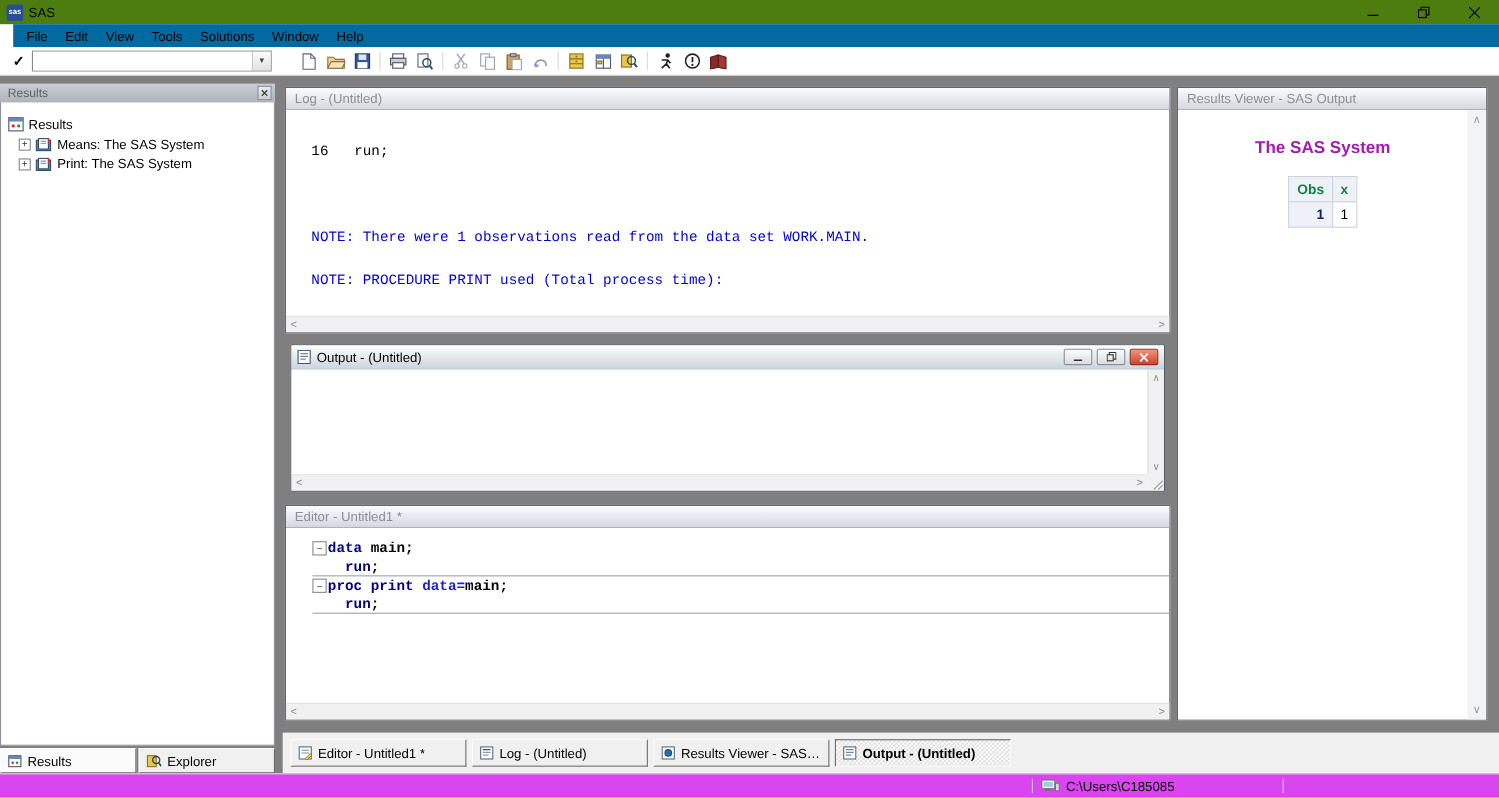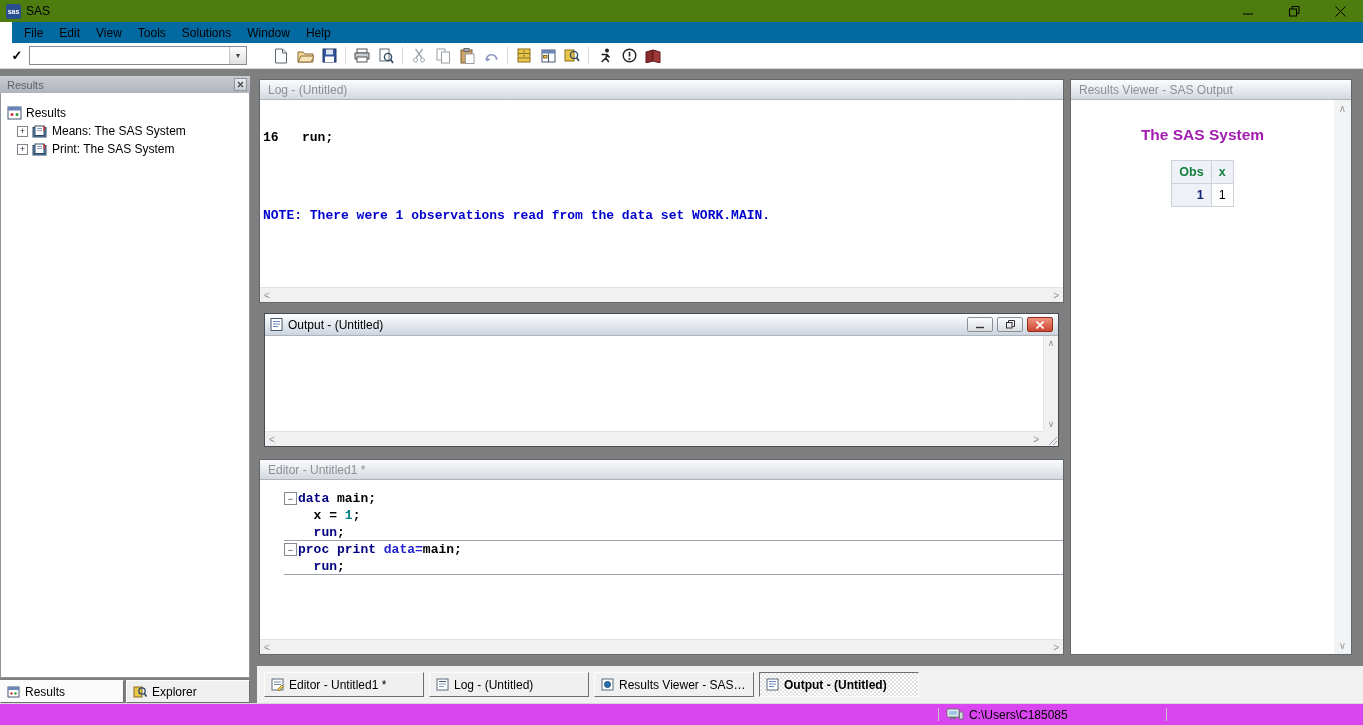--- a/index.html
+++ b/index.html
@@ -50,22 +50,22 @@
 
   
   .mdi-window{position:absolute;background:#fff;border:1px solid #62676e;display:flex;flex-direction:column;}
   .mdi-titlebar{height:20px;flex:none;background:linear-gradient(#fbfcfd,#d4d9e0);border-bottom:1px solid #aeb4bc;
                 display:flex;align-items:center;padding:0 8px;color:#8b9096;}
   .log-window{left:259px;top:10px;width:805px;height:224px;}
   .output-window{left:264px;top:244px;width:795px;height:134px;border-color:#474c54;}
   .editor-window{left:259px;top:390px;width:805px;height:196px;}
   .results-viewer{left:1070px;top:10px;width:282px;height:576px;}
 
-  .log-content{flex:1;overflow:hidden;padding:5px 0 0 3px;font-family:"Liberation Mono",monospace;
-               font-weight:bold;font-size:13px;line-height:13px;white-space:pre;}
+  .log-content{flex:1;overflow:hidden;padding:5px 0 0 23px;font-family:"Liberation Mono",monospace;
+               font-weight:normal;font-size:13px;line-height:13px;white-space:pre;}
   .log-line{min-height:13px;}
   .log-line.note{color:#0000cd;}
 
   .h-scrollbar{height:15px;flex:none;background:#f1f1f1;border-top:1px solid #e3e3e3;display:flex;
                align-items:center;justify-content:space-between;padding:0 4px;color:#8f8f8f;font-size:10px;}
 
   
   .output-window .mdi-titlebar{height:22px;color:#000;padding:0 5px;background:linear-gradient(#fdfefe,#ccd5df);}
   .ot-label{margin-left:5px;}
   .ctrls{margin-left:auto;display:flex;gap:4px;}
@@ -339,20 +339,21 @@
   </div>
 
   <div class="mdi-window log-window">
     <div class="mdi-titlebar">
       <span>Log - (Untitled)</span>
     </div>
     <div class="log-content">
       <div class="log-line">16   run;</div>
       <div class="log-line"></div>
       <div class="log-line note">NOTE: There were 1 observations read from the data set WORK.MAIN.</div>
+      <div class="log-line note">NOTE: PROCEDURE PRINT used (Total process time):</div>
       
       
     </div>
     <div class="h-scrollbar">
       <span>&lt;</span>
       <span>&gt;</span>
     </div>
   </div>
 
   <div class="mdi-window output-window">
@@ -405,24 +406,20 @@
 
   <div class="mdi-window editor-window">
     <div class="mdi-titlebar">
       <span>Editor - Untitled1 *</span>
     </div>
     <div class="editor-content">
       <div class="code-line">
         <span class="fold">−</span>
         <span class="code-text"><span class="kw">data</span><span> main;</span></span>
       </div>
-      <div class="code-line">
-        <span class="fold-spacer"></span>
-        <span class="code-text"><span>  x = </span><span class="num">1</span><span>;</span></span>
-      </div>
       <div class="code-line divider">
         <span class="fold-spacer"></span>
         <span class="code-text"><span>  </span><span class="kw">run</span><span>;</span></span>
       </div>
       <div class="code-line">
         <span class="fold">−</span>
         <span class="code-text"><span class="kw">proc print</span><span class="opt"> data=</span><span>main;</span></span>
       </div>
       <div class="code-line divider">
         <span class="fold-spacer"></span>

